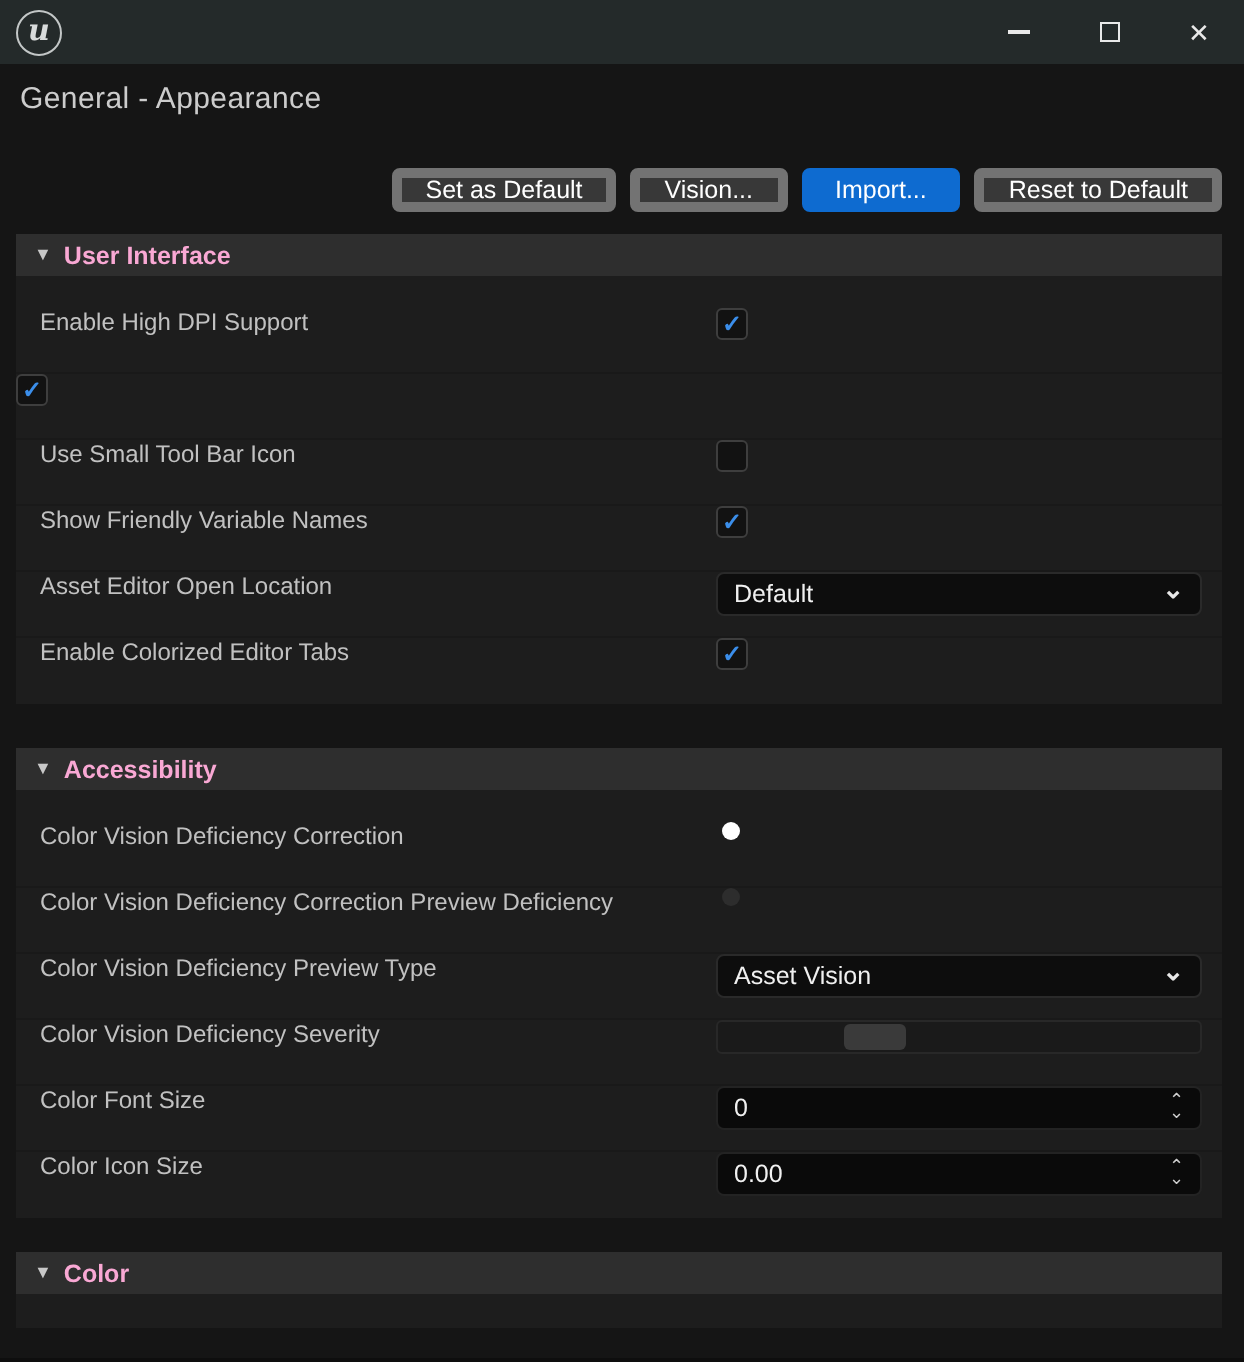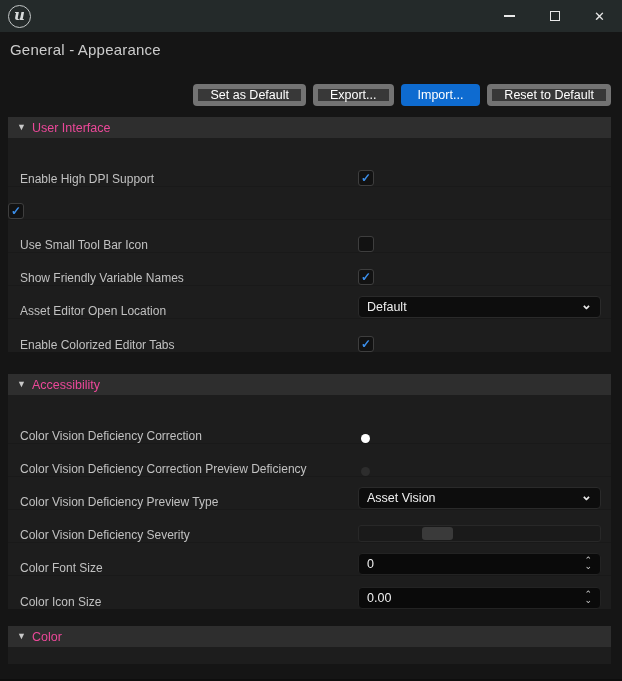--- a/index.html
+++ b/index.html
@@ -85,34 +85,34 @@
     padding-left: 9px;
     gap: 6px;
   }
   .tri {
     font-size: 9px;
     color: #c8c8c8;
     line-height: 1;
   }
   .section-title {
     font-size: 12.5px;
-    font-weight: normal;
-    color: #ec4899;
+    font-weight: bold;
+    color: #f9a8d4;
   }
   .section-body {
     background: #1d1d1d;
     padding-top: 16px;
   }
   .section-body.empty { padding-top: 0; height: 17px; }
 
   
   .row {
     height: 33px;
     display: flex;
-    align-items: flex-end;
+    align-items: flex-start;
     border-bottom: 1px solid #191919;
   }
   .row:last-child { border-bottom: none; }
   .row-label {
     flex: 0 0 350px;
     padding-left: 12px;
     font-size: 12px;
     color: #c1c1c1;
     white-space: nowrap;
     overflow: hidden;
@@ -211,21 +211,21 @@
   </div>
   <div class="win-btn">
     <span>✕</span>
   </div>
 </div>
 
 <div class="page-title">General - Appearance</div>
 
 <div class="toolbar" id="toolbar">
     <button class="tb-btn">Set as Default</button>
-    <button class="tb-btn">Export...</button>
+    <button class="tb-btn">Vision...</button>
     <button class="tb-btn primary">Import...</button>
     <button class="tb-btn">Reset to Default</button>
   </div>
 
 <div id="sections">
     <div class="section first">
       <div class="section-header">
         <span class="tri">▼</span>
         <span class="section-title">User Interface</span>
       </div>

